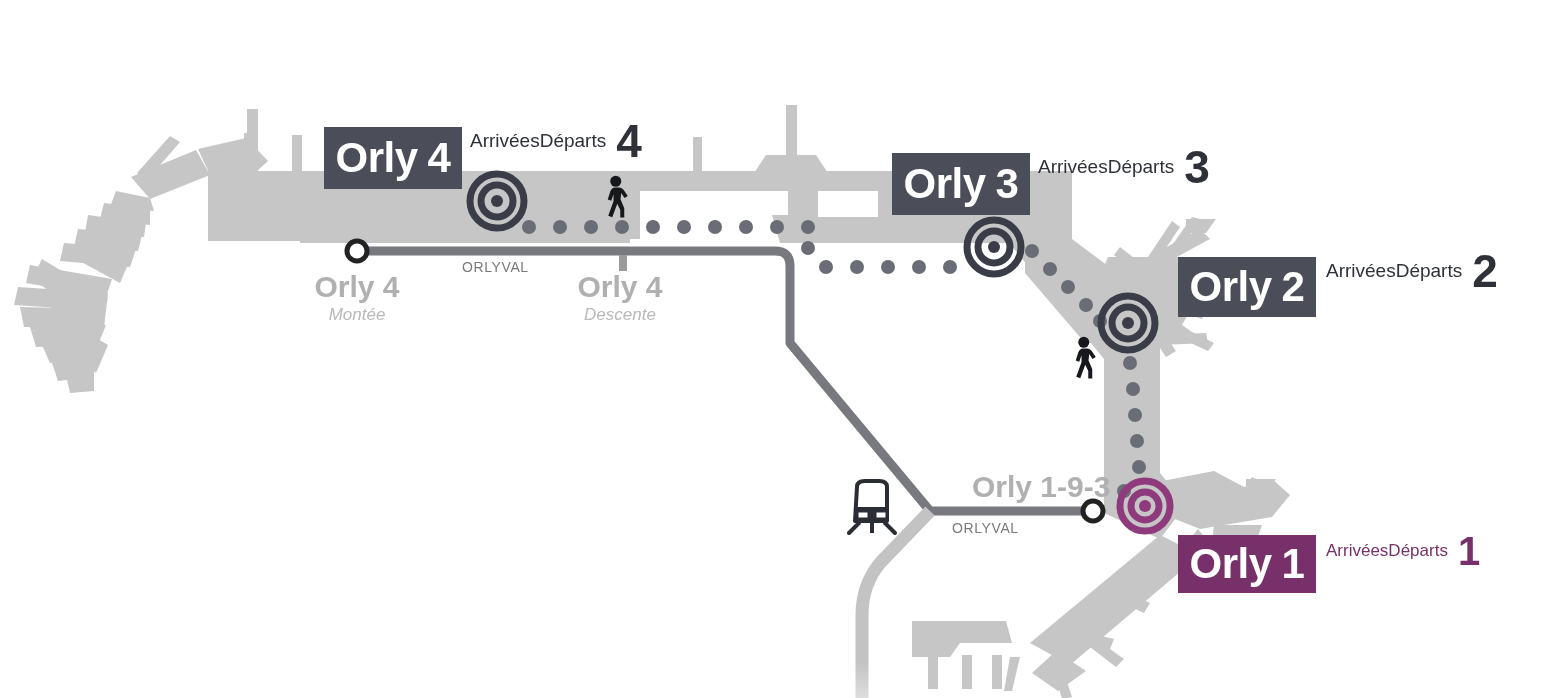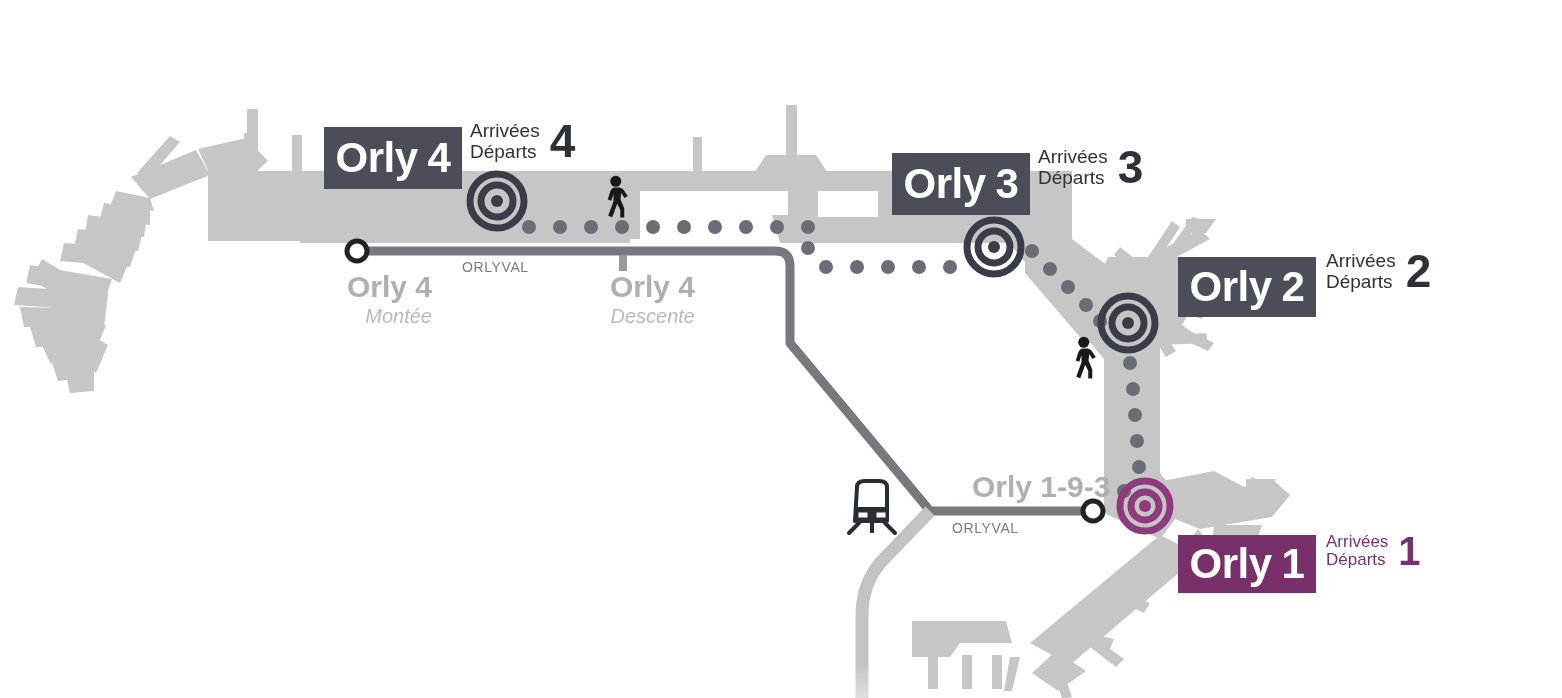--- a/index.html
+++ b/index.html
@@ -46,46 +46,46 @@
 
   
   .adgroup {
     position: absolute;
     display: flex;
     align-items: center;
     white-space: nowrap;
   }
   .adgroup .ad-lines {
     display: flex;
-    flex-direction: column;
+    flex-direction: row;
     line-height: 1.08;
     font-size: 19px;
   }
   .adgroup .ad-num {
     font-size: 46px;
     font-weight: bold;
     margin-left: 10px;
     line-height: 0.9;
   }
 
   
   .stationlabel {
     position: absolute;
-    text-align: right;
+    text-align: center;
     white-space: nowrap;
     color: #b3b3b3;
   }
   .stationlabel .sl-title {
     font-size: 30px;
     font-weight: bold;
     color: #b0b0b0;
     line-height: 1.05;
   }
   .stationlabel .sl-sub {
-    font-size: 20px;
+    font-size: 17px;
     font-style: italic;
     color: #b9b9b9;
     margin-top: 2px;
   }
   .linelabel {
     position: absolute;
     font-size: 14px;
     letter-spacing: 0.6px;
     color: #7a7a7a;
     white-space: nowrap;

